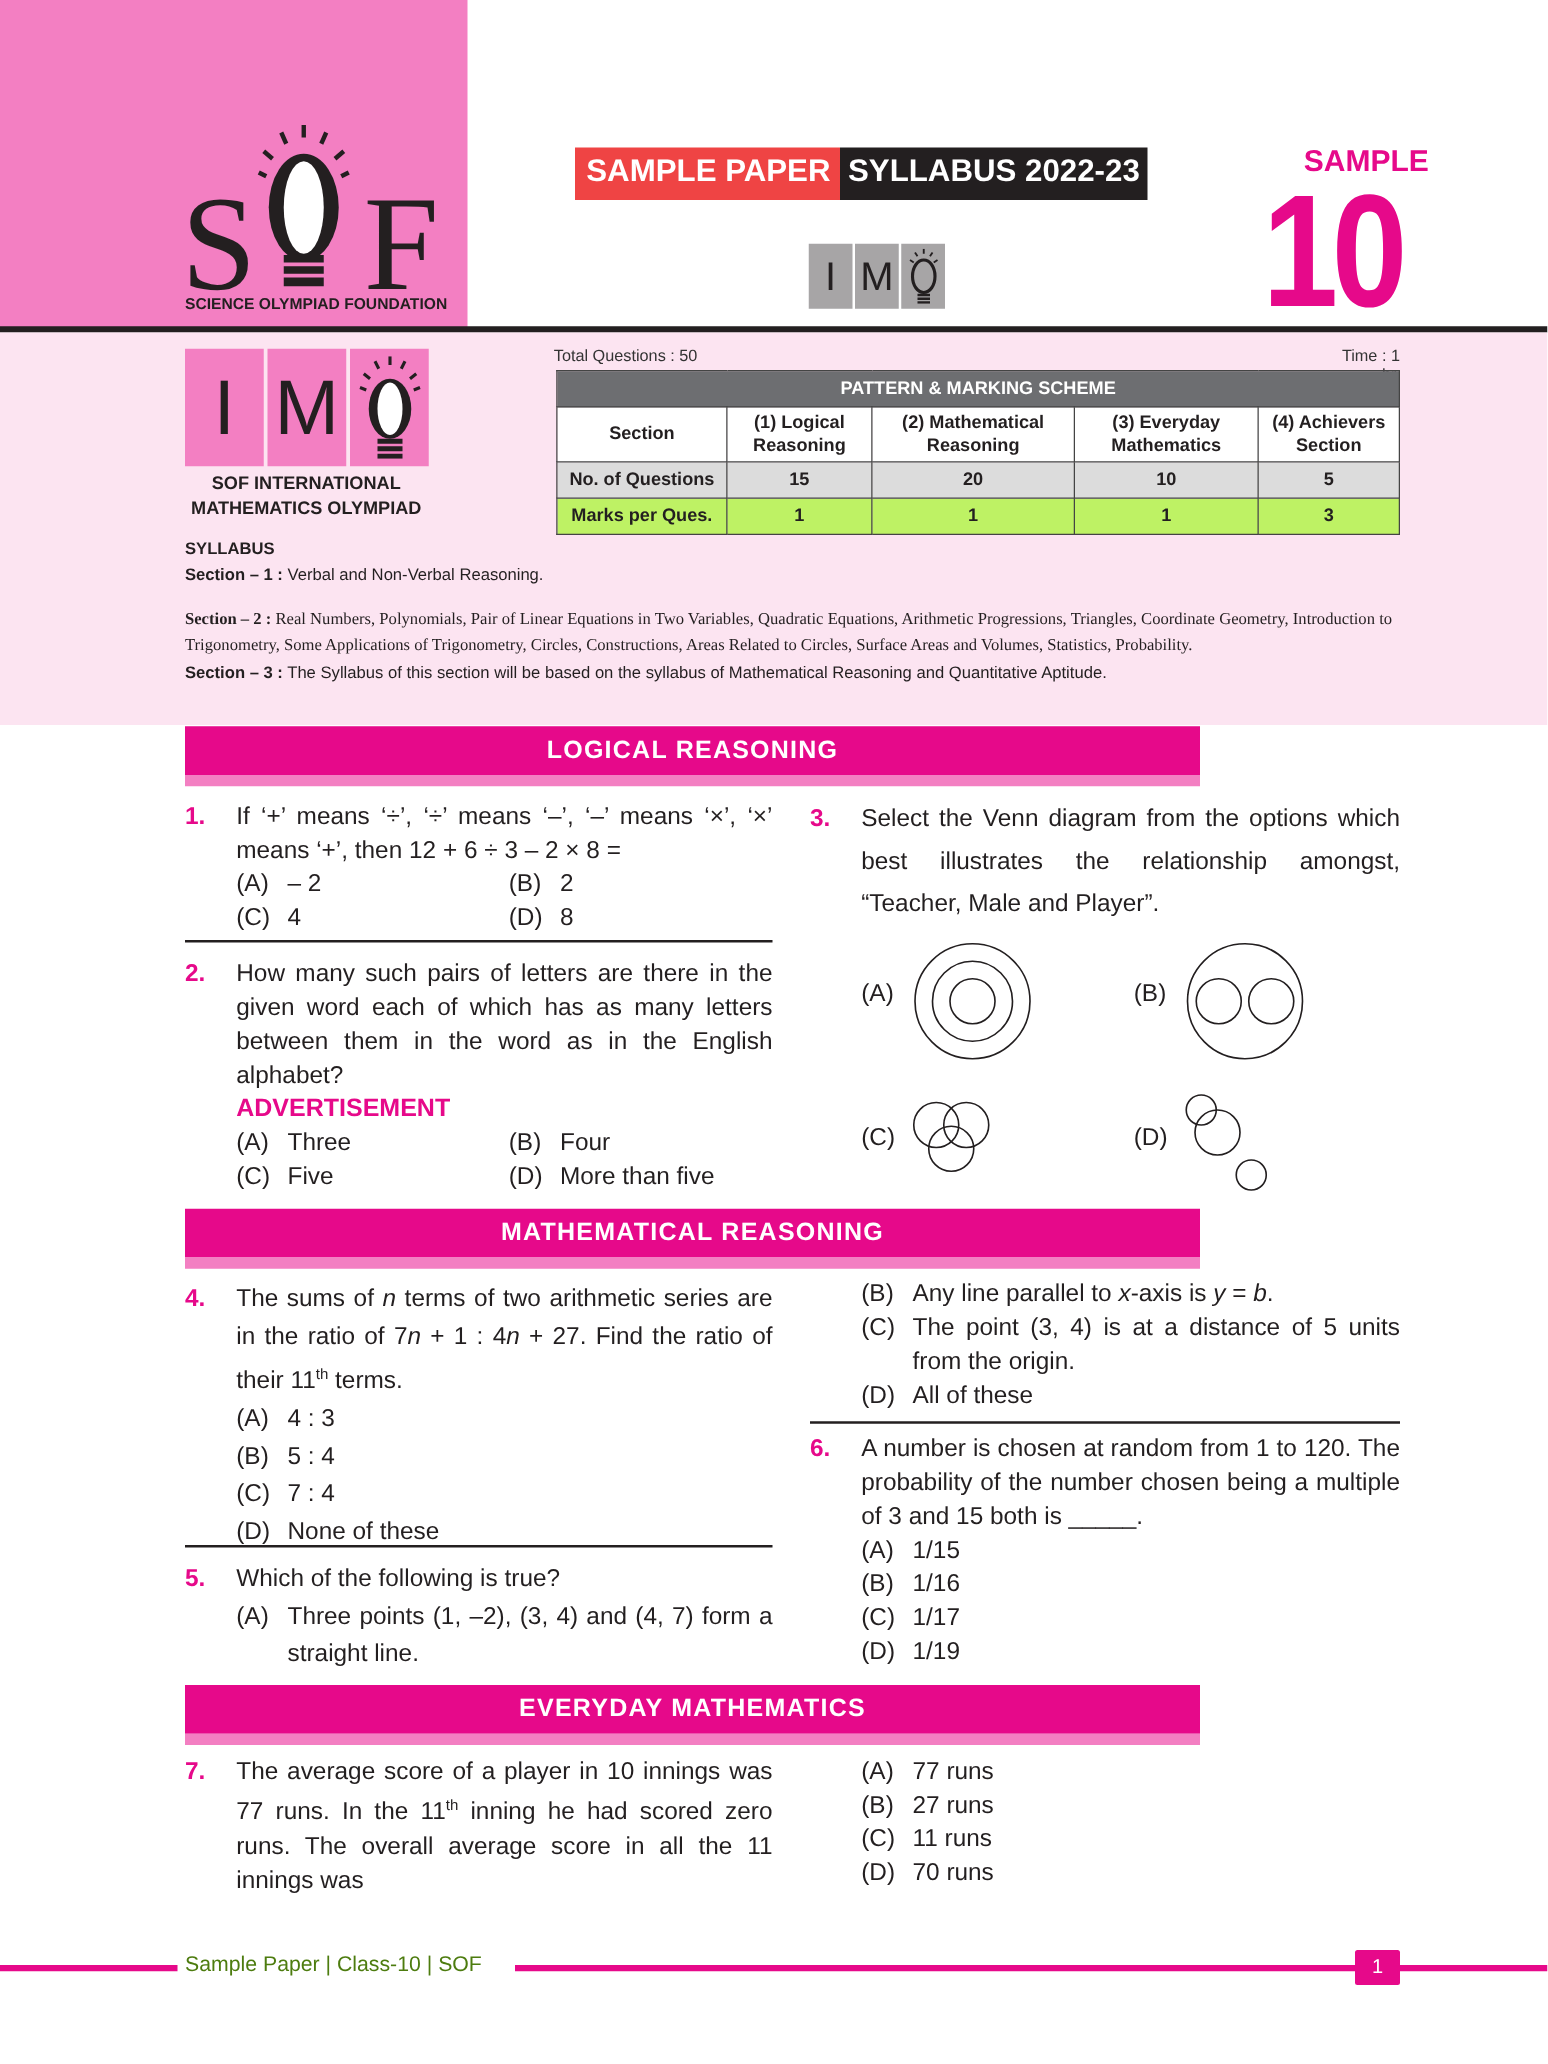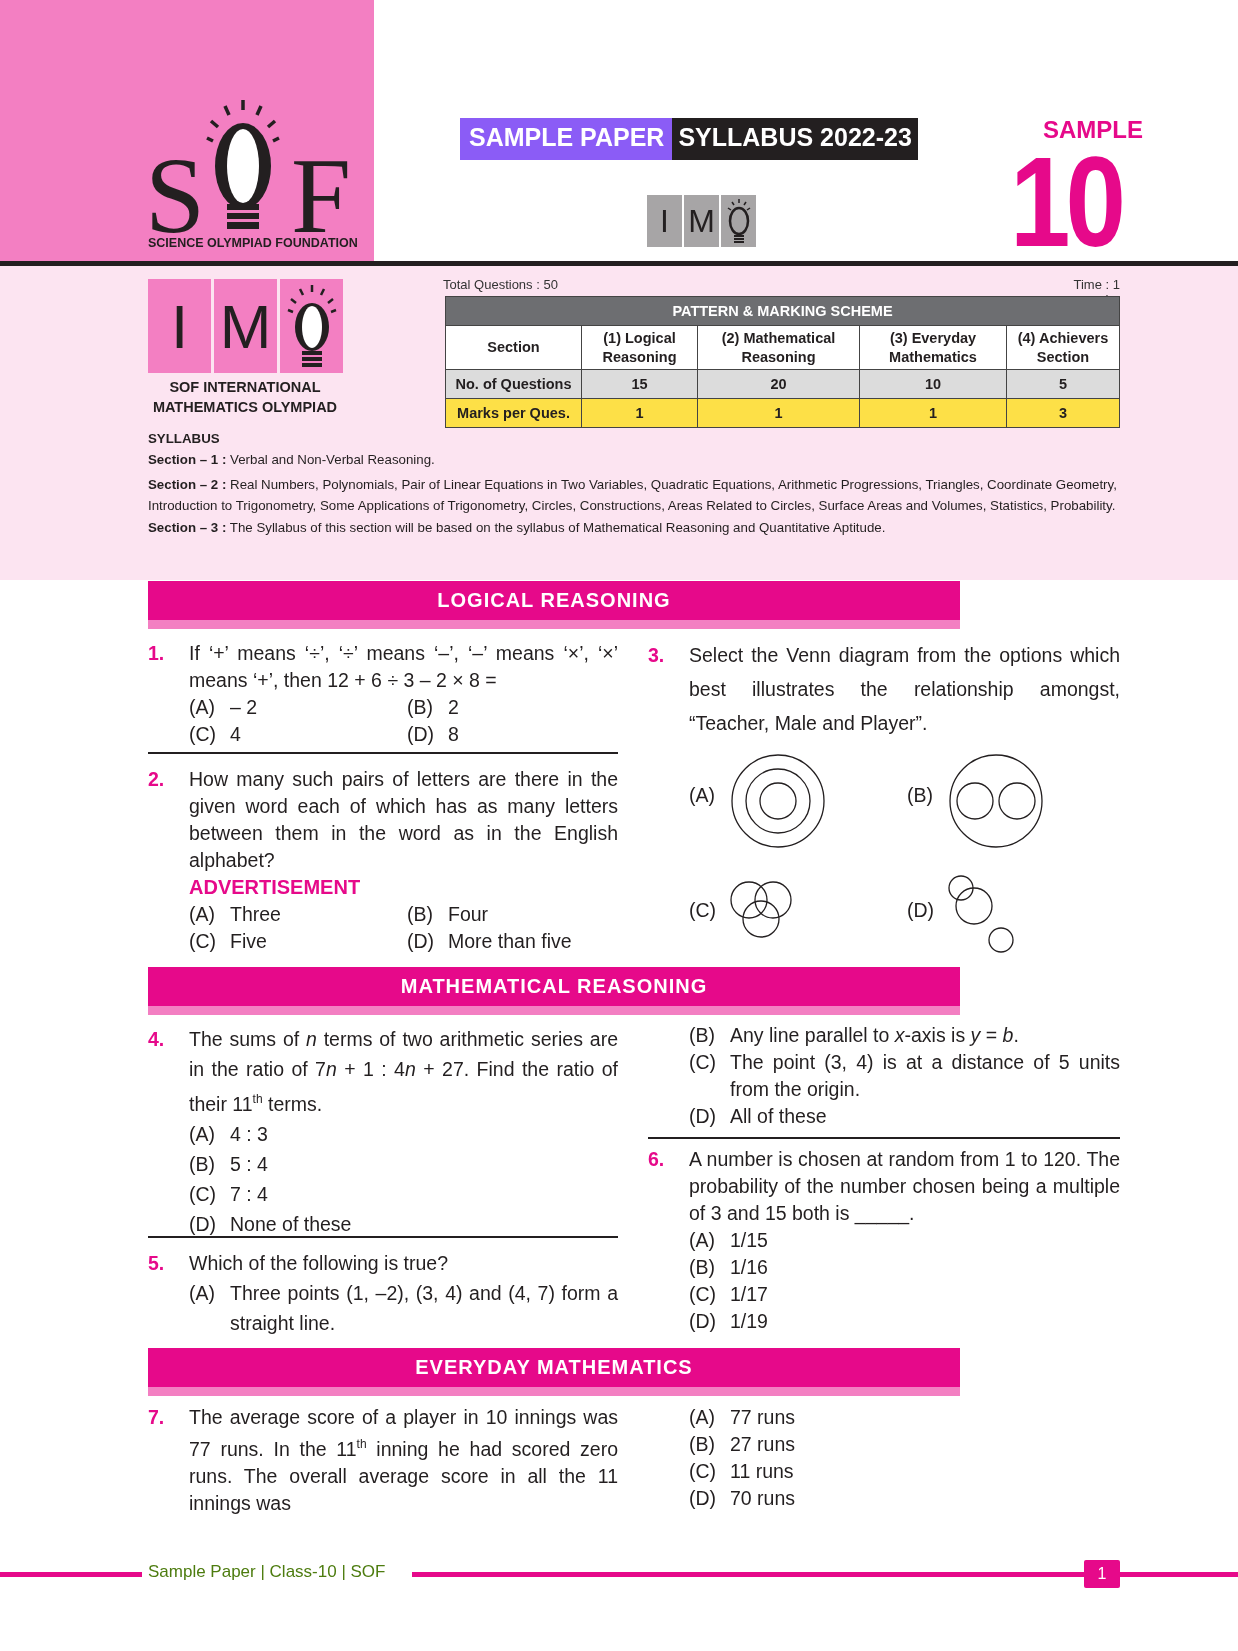--- a/index.html
+++ b/index.html
@@ -6,21 +6,21 @@
   body { width: 1238px; height: 1651px; background: #fff; position: relative; font-family: "Liberation Sans", sans-serif; color: #231f20; overflow: hidden; }
   .abs { position: absolute; }
 
   
   .logo-block { left: 0; top: 0; width: 374px; height: 262px; background: #f37fc2; }
   .sof-logo { left: 145px; top: 100px; width: 220px; height: 150px; }
   .sof-letter { position: absolute; font-family: "Liberation Serif", serif; font-size: 108px; color: #231f20; line-height: 1; }
   .sof-tag { position: absolute; left: 3px; top: 136px; font-size: 12.5px; font-weight: bold; letter-spacing: 0px; white-space: nowrap; font-family: "Liberation Sans", sans-serif; }
 
   .title-badge { left: 460px; top: 118px; height: 42px; display: flex; }
-  .title-pink { background: #8b5cf6; color: #fff; font-weight: bold; font-size: 25px; padding: 5px 8px 0 9px; height: 42px; }
+  .title-pink { background: #ef4444; color: #fff; font-weight: bold; font-size: 25px; padding: 5px 8px 0 9px; height: 42px; }
   .title-dark { background: #231f20; color: #fff; font-weight: bold; font-size: 25px; padding: 5px 6px 0 6px; height: 42px; }
 
   .imo-small { left: 647px; top: 195px; display: flex; gap: 2px; }
   .imo-small div { width: 35px; height: 52px; background: #a7a5a6; color: #231f20; font-size: 32px; display: flex; align-items: center; justify-content: center; font-family: "Liberation Sans", sans-serif; }
 
   .class-label { left: 1043px; top: 116px; color: #e6098a; font-weight: bold; font-size: 24px; }
   .class-num { left: 1010px; top: 138px; color: #e6098a; font-weight: bold; font-size: 128px; line-height: 1; letter-spacing: -6px; transform: scaleX(0.85); transform-origin: left; }
 
   .header-rule { left: 0; top: 261px; width: 1238px; height: 5px; background: #231f20; }
 
@@ -31,21 +31,21 @@
   .imo-name { left: 140px; top: 377px; width: 210px; text-align: center; font-weight: bold; font-size: 14.5px; line-height: 20px; }
 
   .total-q { left: 443px; top: 277px; font-size: 13px; color: #333; }
   .time { left: 1060px; top: 277px; font-size: 13px; color: #333; text-align: right; width: 60px; }
 
   table.scheme { position: absolute; left: 445px; top: 296px; width: 675px; border-collapse: collapse; font-size: 14.5px; }
   table.scheme th.caption { background: #6d6e71; color: #fff; font-weight: bold; height: 29px; border: 1px solid #444; }
   table.scheme td { border: 1px solid #444; text-align: center; padding: 2px 4px; font-weight: bold; color: #231f20; }
   table.scheme tr.head td { background: #fff; height: 44px; line-height: 19px; }
   table.scheme tr.grey td { background: #dcdcdc; height: 29px; }
-  table.scheme tr.white td { background: #fde047; height: 29px; }
+  table.scheme tr.white td { background: #bef264; height: 29px; }
 
   .syllabus { left: 148px; top: 428px; width: 975px; font-size: 13.3px; line-height: 21px; color: #231f20; }
   .syllabus .hd { font-weight: bold; }
   .syllabus b { font-weight: bold; }
 
   
   .section-bar { position: absolute; left: 148px; width: 812px; height: 48px; }
   .section-bar .top { height: 39px; background: #e6098a; color: #fff; font-weight: bold; font-size: 20px; text-align: center; line-height: 39px; letter-spacing: 1px; }
   .section-bar .bot { height: 9px; background: #f37fc2; }
 
@@ -179,21 +179,21 @@
     <td>1</td>
     <td>1</td>
     <td>3</td>
   </tr>
 </tbody>
   </table>
 
 <div class="abs syllabus">
   <div class="hd">SYLLABUS</div>
   <div><b>Section – 1 :</b><span> Verbal and Non-Verbal Reasoning.</span></div>
-  <div style="margin-top:4px;"><b>Section – 2 :</b><span> Real Numbers, Polynomials, Pair of Linear Equations in Two Variables, Quadratic Equations, Arithmetic Progressions, Triangles, Coordinate Geometry, Introduction to Trigonometry, Some Applications of Trigonometry, Circles, Constructions, Areas Related to Circles, Surface Areas and Volumes, Statistics, Probability.</span></div>
+  <div style="margin-top:14px;font-family:Liberation Serif, serif;"><b>Section – 2 :</b><span> Real Numbers, Polynomials, Pair of Linear Equations in Two Variables, Quadratic Equations, Arithmetic Progressions, Triangles, Coordinate Geometry, Introduction to Trigonometry, Some Applications of Trigonometry, Circles, Constructions, Areas Related to Circles, Surface Areas and Volumes, Statistics, Probability.</span></div>
   <div style="margin-top:1px;"><b>Section – 3 :</b><span> The Syllabus of this section will be based on the syllabus of Mathematical Reasoning and Quantitative Aptitude.</span></div>
 </div>
 
 <div class="section-bar" style="top:581px;">
   <div class="top">LOGICAL REASONING</div>
   <div class="bot"></div>
 </div>
 
 <div class="q" style="left:148px;top:640px;width:470px;">
   <span class="qnum">1.</span>

